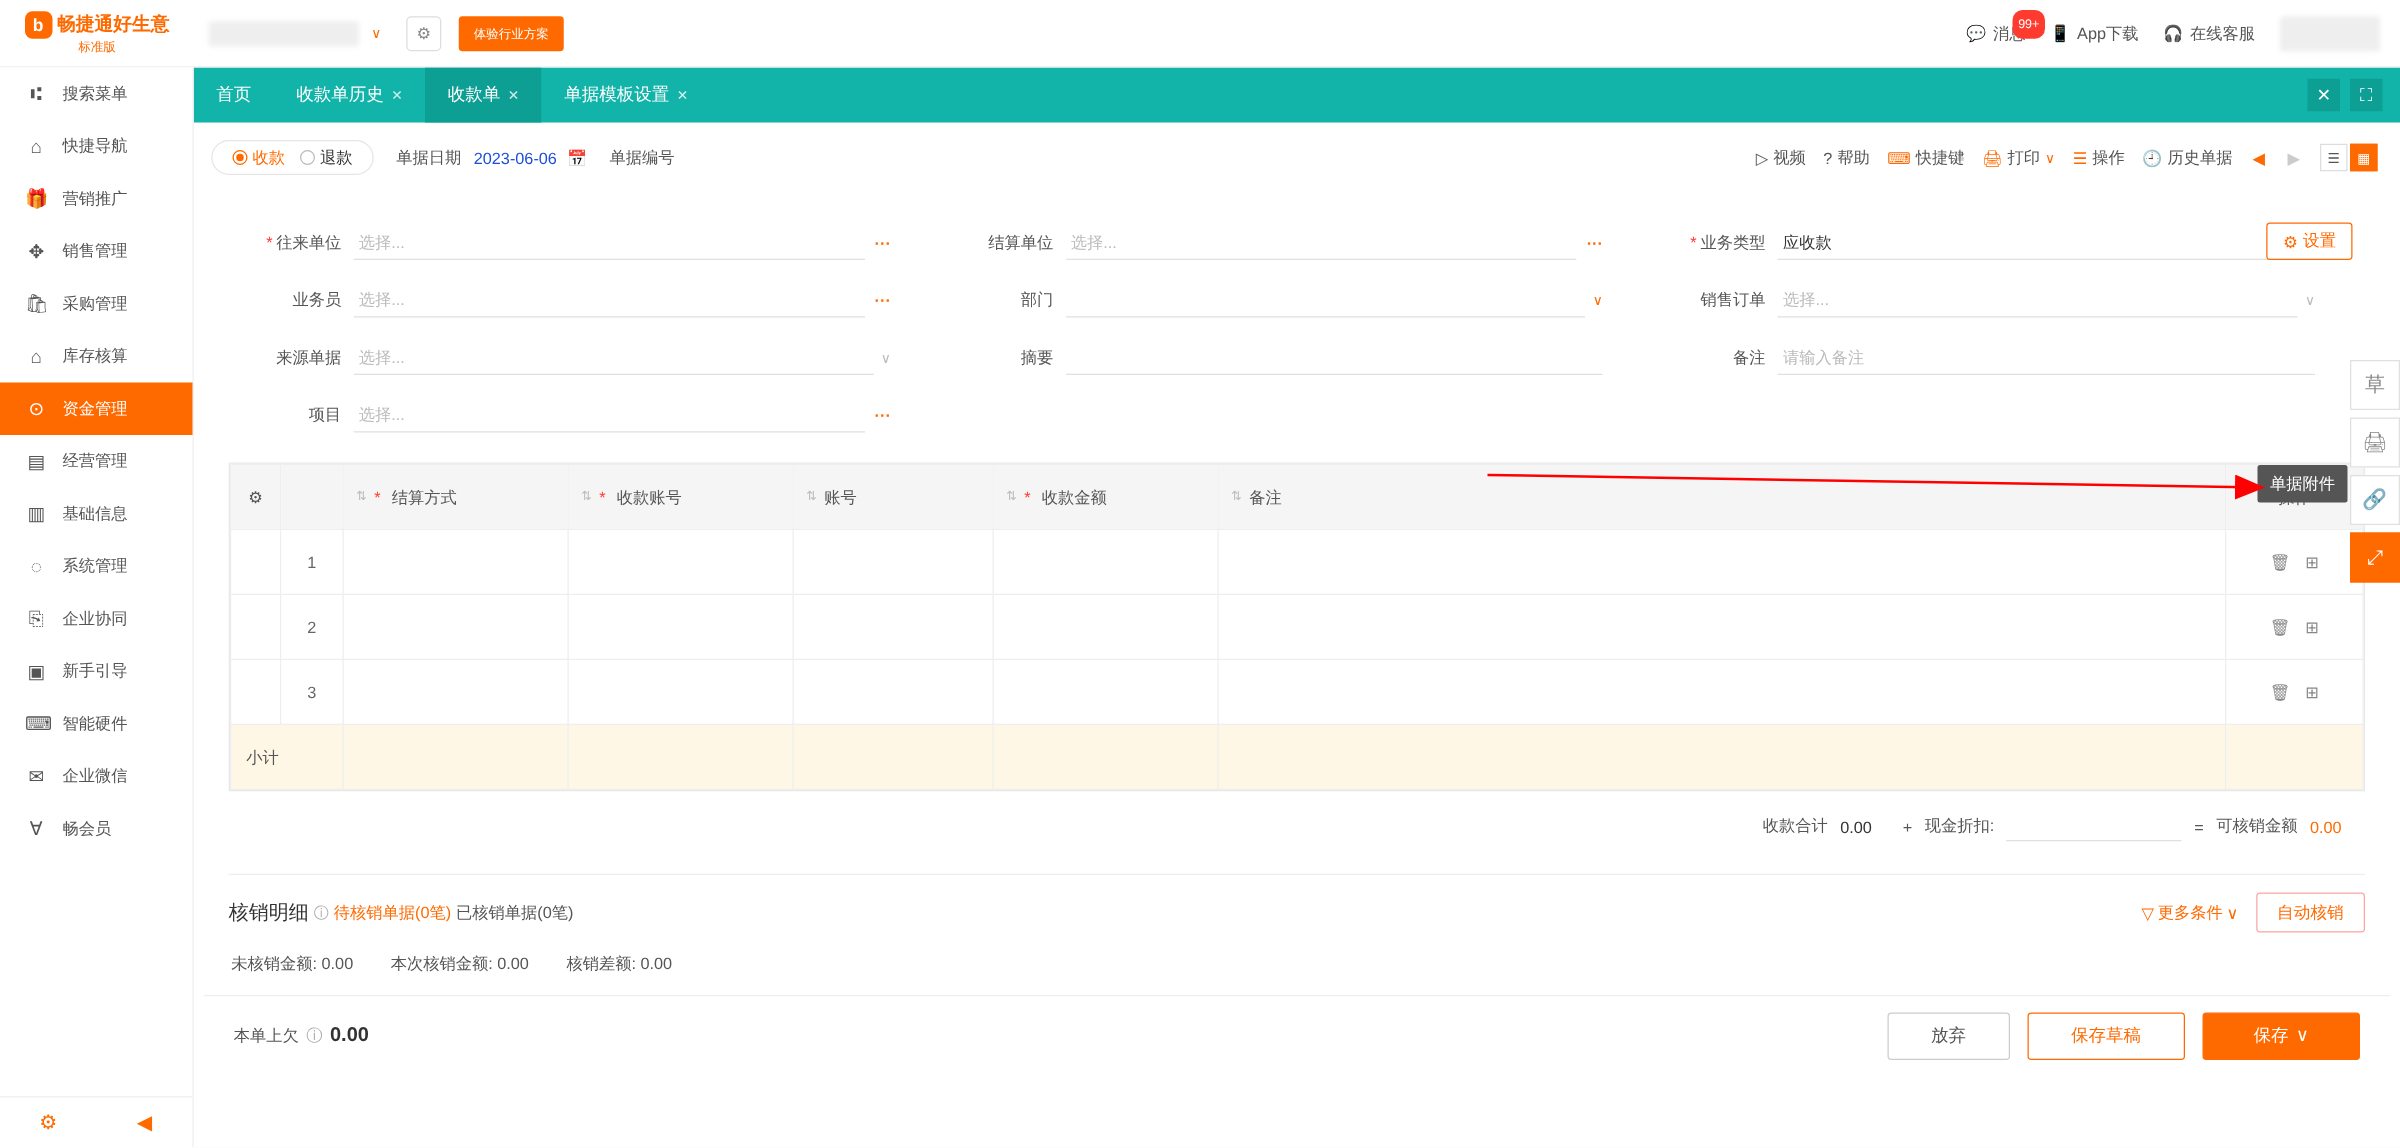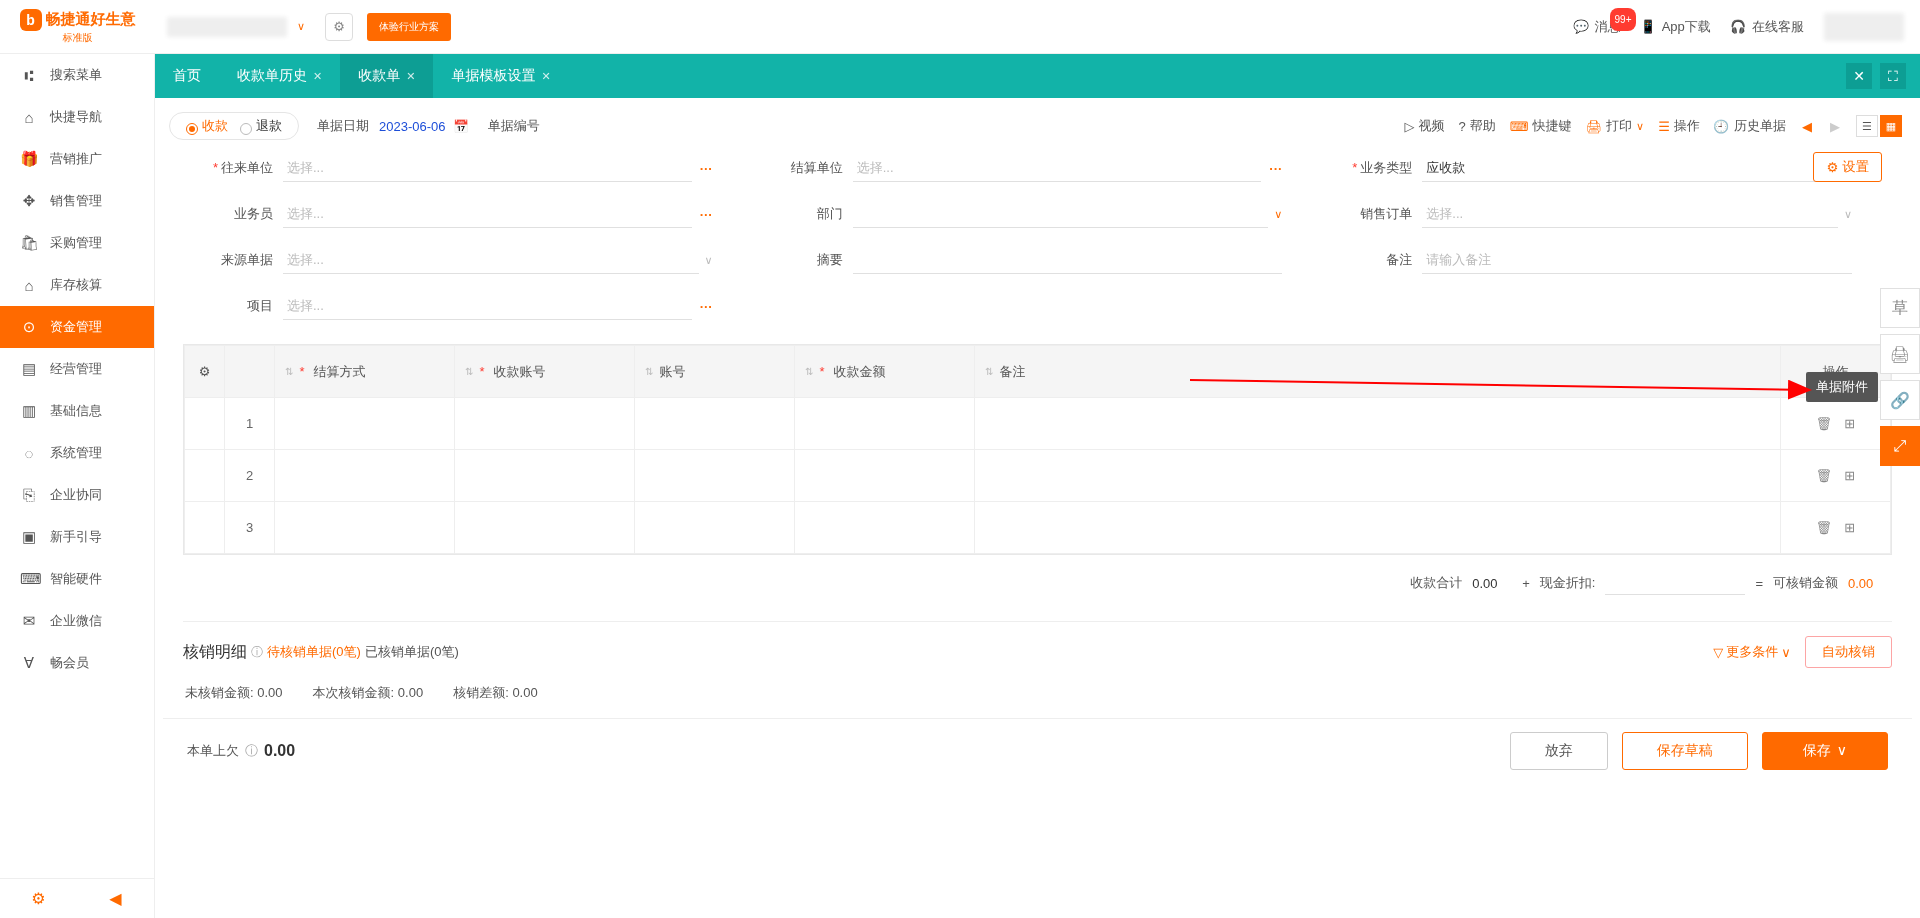--- a/index.html
+++ b/index.html
@@ -29,37 +29,37 @@
 .main { flex:1; background:#f5f5f5; display:flex; flex-direction:column; overflow:hidden; }
 .tabs { background:#12b3a8; height:44px; display:flex; align-items:stretch; position:relative; }
 .tab { padding:0 18px; color:#fff; display:flex; align-items:center; gap:6px; cursor:pointer; font-size:14px; }
 .tab.active { background:#0d9e94; }
 .tab .x { font-size:11px; opacity:.8; }
 .tabs-right { margin-left:auto; display:flex; align-items:center; gap:8px; padding-right:14px; color:#fff; }
 .tabs-right .sq { width:26px;height:26px;display:flex;align-items:center;justify-content:center;background:#0d9e94;cursor:pointer;font-size:14px; }
 .content { flex:1; background:#fff; margin:0; padding:14px 8px 0 8px; overflow-y:auto; display:flex; flex-direction:column; }
 .toolbar { display:flex; align-items:center; padding:0 10px 14px 6px; }
 .radio-group { display:flex;align-items:center; border:1px solid #e5e5e5; border-radius:16px; padding:4px 10px; background:#fff;}
-.radio-opt { display:flex; align-items:flex-end; gap:4px; margin:0 6px; cursor:pointer; font-size:13px;}
+.radio-opt { display:flex; align-items:center; gap:4px; margin:0 6px; cursor:pointer; font-size:13px;}
 .radio-dot { width:12px;height:12px;border:1px solid #bbb;border-radius:50%;display:inline-flex;align-items:center;justify-content:center;}
 .radio-dot.on { border-color:#ff6a00; }
 .radio-dot.on:after { content:"";width:6px;height:6px;border-radius:50%;background:#ff6a00;}
 .radio-opt.on { color:#ff6a00; }
 .tool-label { margin-left:18px; color:#555; }
 .tool-val { margin-left:10px; color:#1d4ed8; }
 .cal-icon { color:#ff6a00; margin-left:8px; cursor:pointer;}
 .toolbar-right { margin-left:auto; display:flex; align-items:center; gap:14px; color:#555; }
 .toolbar-right .tbtn { display:flex;align-items:center;gap:4px;cursor:pointer;}
 .toolbar-right .orange-ic { color:#ff6a00; }
 .nav-arrow { color:#ff6a00; cursor:pointer; padding:0 2px; }
 .nav-arrow.dis { color:#ccc; }
 .view-toggle { display:flex; gap:2px; }
 .vt { width:22px;height:22px;border:1px solid #ddd;display:flex;align-items:center;justify-content:center;cursor:pointer;font-size:11px;}
 .vt.on { background:#ff6a00; color:#fff; border-color:#ff6a00; }
-.form-area { padding:0 20px 6px 20px; }
+.form-area { padding:0 20px 6px 20px;margin-top:26px; }
 .form-row { display:flex; margin-bottom:18px; }
 .form-cell { flex:1; display:flex; align-items:center; padding-right:40px; position:relative;}
 .form-label { width:90px; text-align:right; color:#555; margin-right:10px; }
 .req { color:#ff3b30; margin-right:3px; }
 .form-input { flex:1; border:none; border-bottom:1px solid #e0e0e0; padding:6px 4px; font-size:13px; color:#333; outline:none; }
 .form-input::placeholder { color:#bbb; }
 .more-dots { color:#ff6a00; margin-left:8px; cursor:pointer; font-weight:bold;}
 .dd-chev { color:#ff6a00; margin-left:6px; cursor:pointer; font-size:11px;}
 .dd-chev.grey { color:#bbb; }
 .settings-btn { border:1px solid #ff6a00; color:#ff6a00; background:#fff; padding:5px 12px; border-radius:3px; cursor:pointer; display:flex;align-items:center;gap:4px; position:absolute; right:10px; top:-2px;}
@@ -439,20 +439,29 @@
                 <td></td>
                 <td></td>
                 <td></td>
                 <td>
                   <div class="row-ops">
                     <span>🗑</span>
                     <span>⊞</span>
                   </div>
                 </td>
               </tr>
+            <tr class="subtotal-row">
+                <td colspan="2">小计</td>
+                <td></td>
+                <td></td>
+                <td></td>
+                <td></td>
+                <td></td>
+                <td></td>
+              </tr>
           </tbody>
         </table>
       </div>
 
       <div class="totals">
         <span class="lbl">收款合计</span>
         <span class="val">0.00</span>
         <span>+</span>
         <span class="lbl">现金折扣:</span>
         <input style="">

